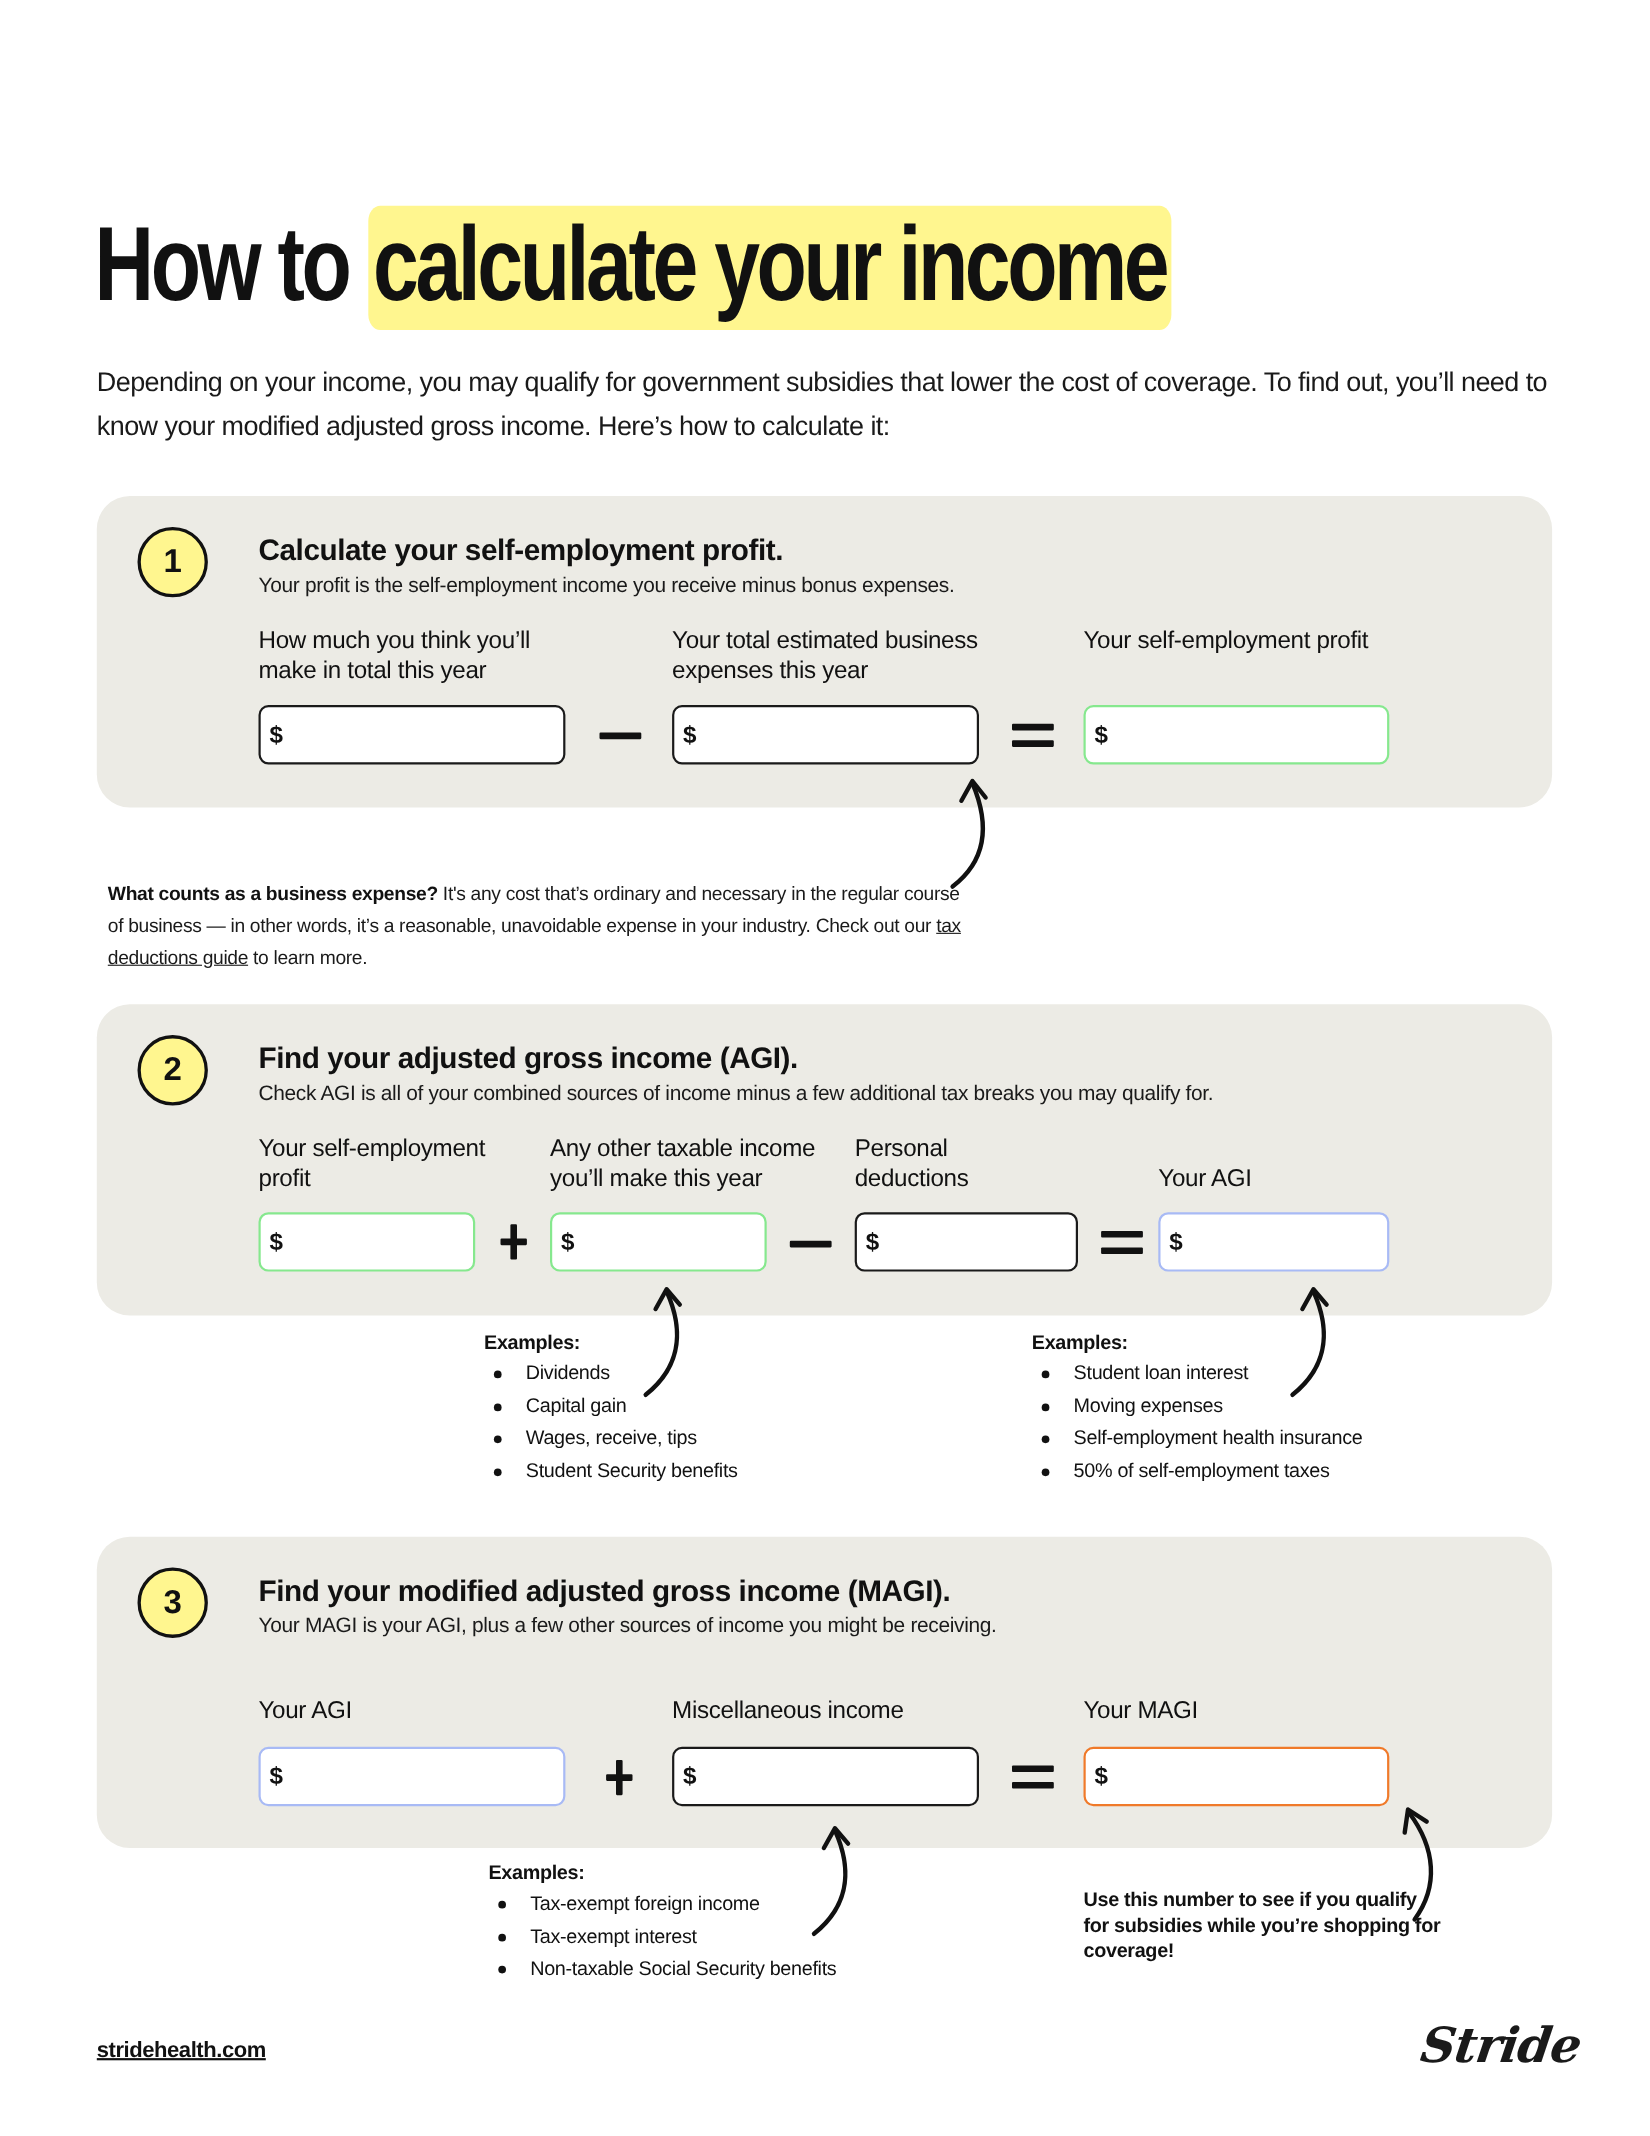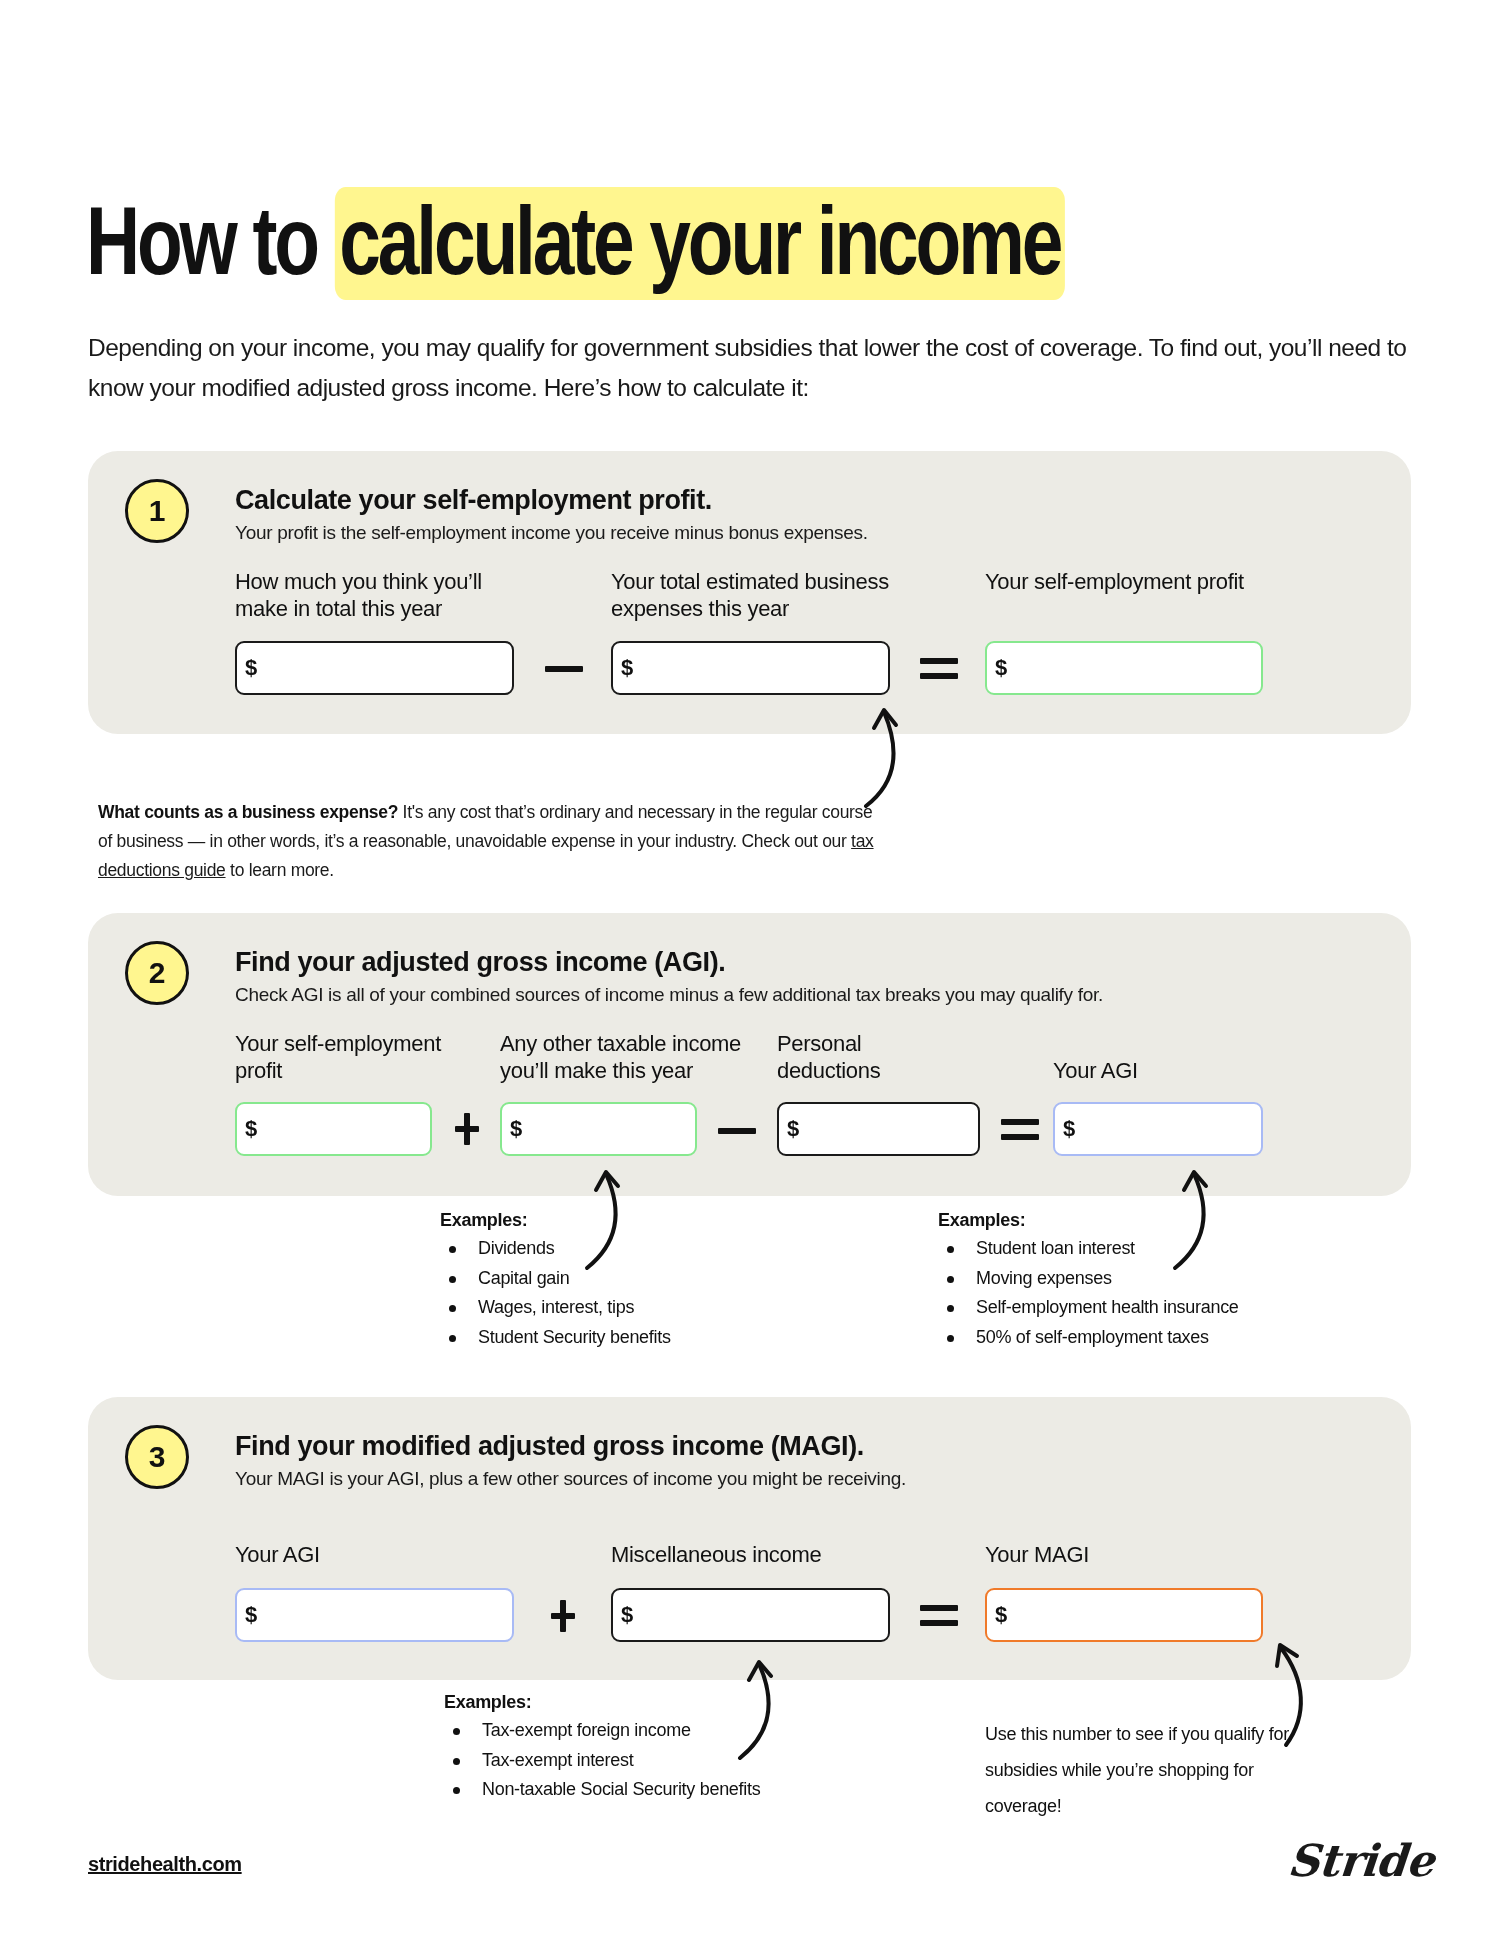--- a/index.html
+++ b/index.html
@@ -50,21 +50,21 @@
     .note { font-size: 17.5px; line-height: 29px; letter-spacing: -0.3px; color: #1a1a1a; }
     .note b { font-weight: 700; color: #111; }
     .note .link { text-decoration: underline; }
 
     .examples-title { font-size: 18px; font-weight: 700; line-height: 28px; letter-spacing: -0.3px; }
     .examples ul { margin: 0; padding: 0; list-style: none; }
     .examples li { position: relative; padding-left: 38px; font-size: 18px; line-height: 29.5px; letter-spacing: -0.3px; }
     .examples li::before {
       content: ""; position: absolute; left: 9px; top: 12px; width: 7px; height: 7px; border-radius: 50%; background: #111;
     }
-    .callout { font-size: 18px; font-weight: 400; line-height: 36px; letter-spacing: -0.3px; }
+    .callout { font-size: 18px; font-weight: 700; line-height: 23px; letter-spacing: -0.3px; }
 
     .footer-link { left: 88px; top: 1853px; font-size: 20px; font-weight: 700; text-decoration: underline; letter-spacing: -0.4px; color: #111; }
     .logo {
       left: 1292px; top: 1835px; font-family: "DejaVu Serif", serif; font-style: italic; font-weight: 700;
       font-size: 44px; letter-spacing: -1px; color: #1a1a1a; transform: skewX(-8deg);
     }
     svg.arrow { position: absolute; overflow: visible; }
   </style>
 </head>
 <body>
@@ -143,21 +143,21 @@
 <svg class="arrow" style="left:0; top:0;" width="1500" height="1942">
   <path d="M1175 1268 C 1210 1240, 1208 1205, 1194 1174" fill="none" stroke="#111" stroke-width="4" stroke-linecap="round"></path>
   <path d="M1184 1190 L 1194 1172 L 1206 1186" fill="none" stroke="#111" stroke-width="4" stroke-linecap="round" stroke-linejoin="round"></path>
 </svg>
 
 <div class="abs examples" style="left:440px; top:1206px;">
   <div class="examples-title">Examples:</div>
   <ul>
     <li>Dividends</li>
     <li>Capital gain</li>
-    <li>Wages, interest, tips</li>
+    <li>Wages, receive, tips</li>
     <li>Student Security benefits</li>
   </ul>
 </div>
 
 <div class="abs examples" style="left:938px; top:1206px;">
   <div class="examples-title">Examples:</div>
   <ul>
     <li>Student loan interest</li>
     <li>Moving expenses</li>
     <li>Self-employment health insurance</li>

